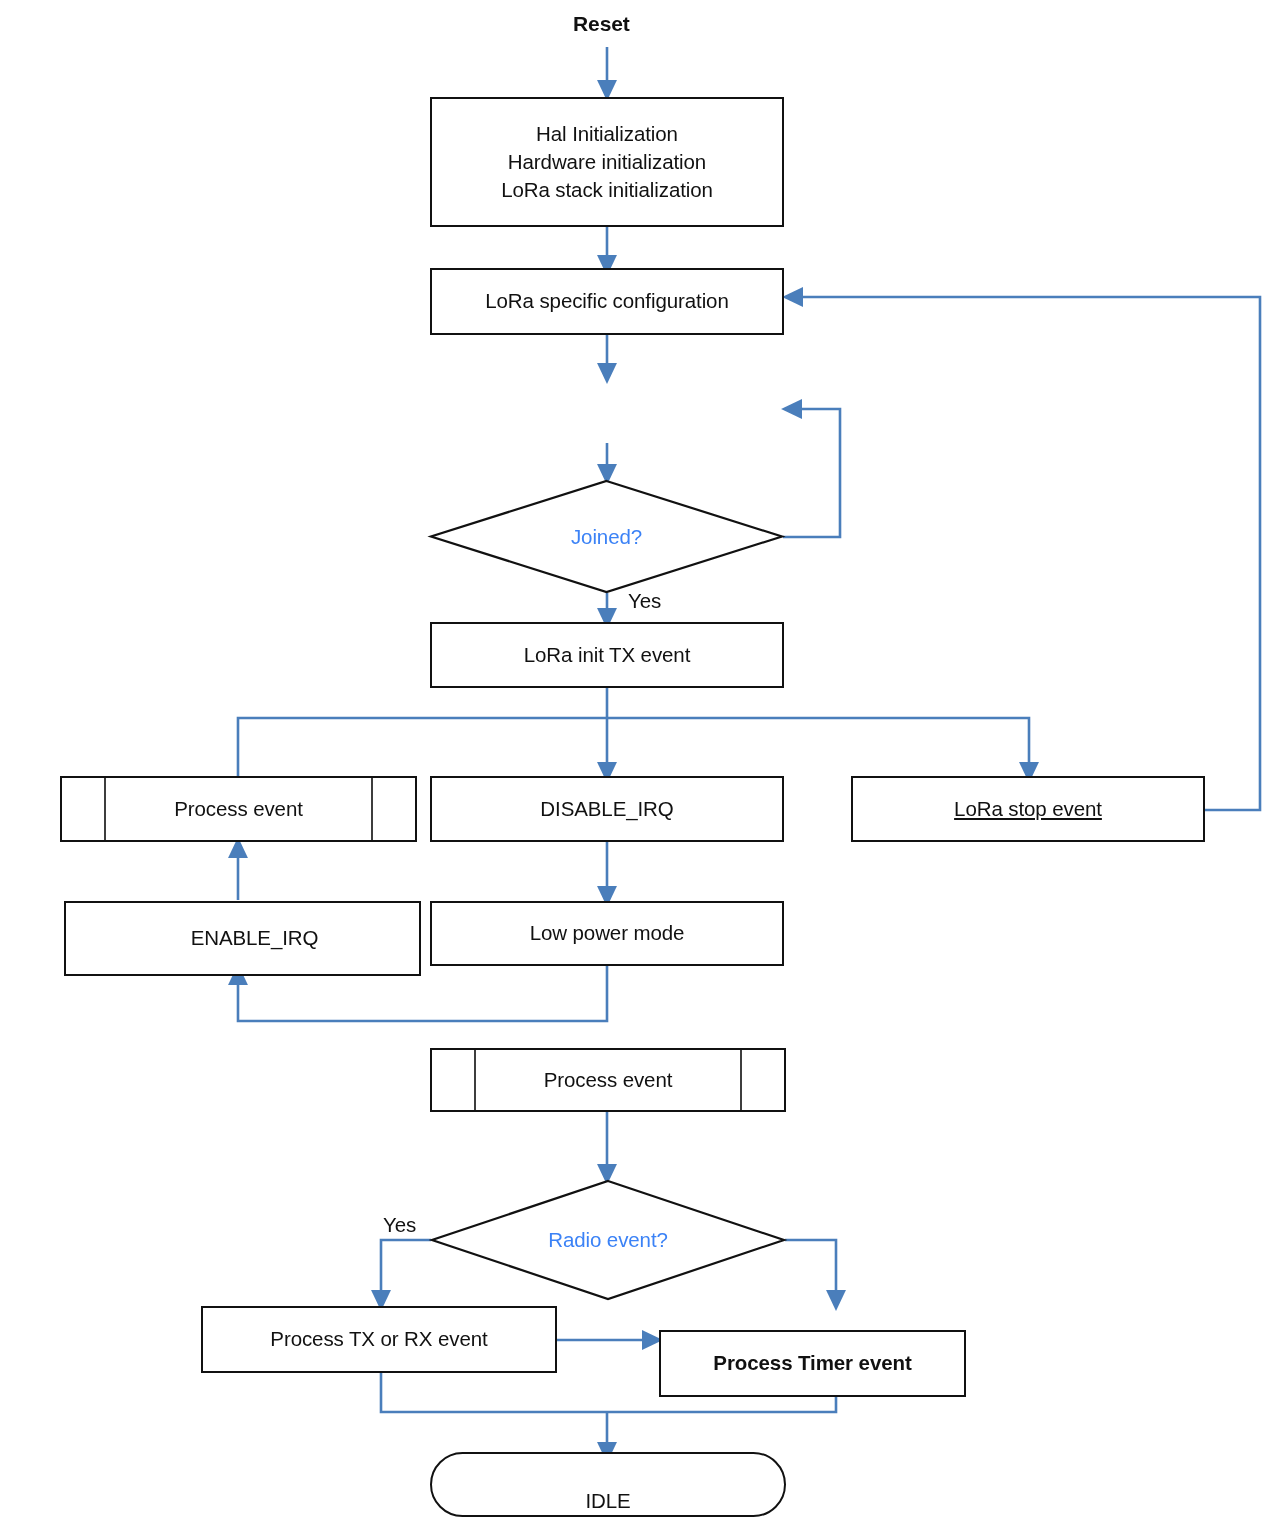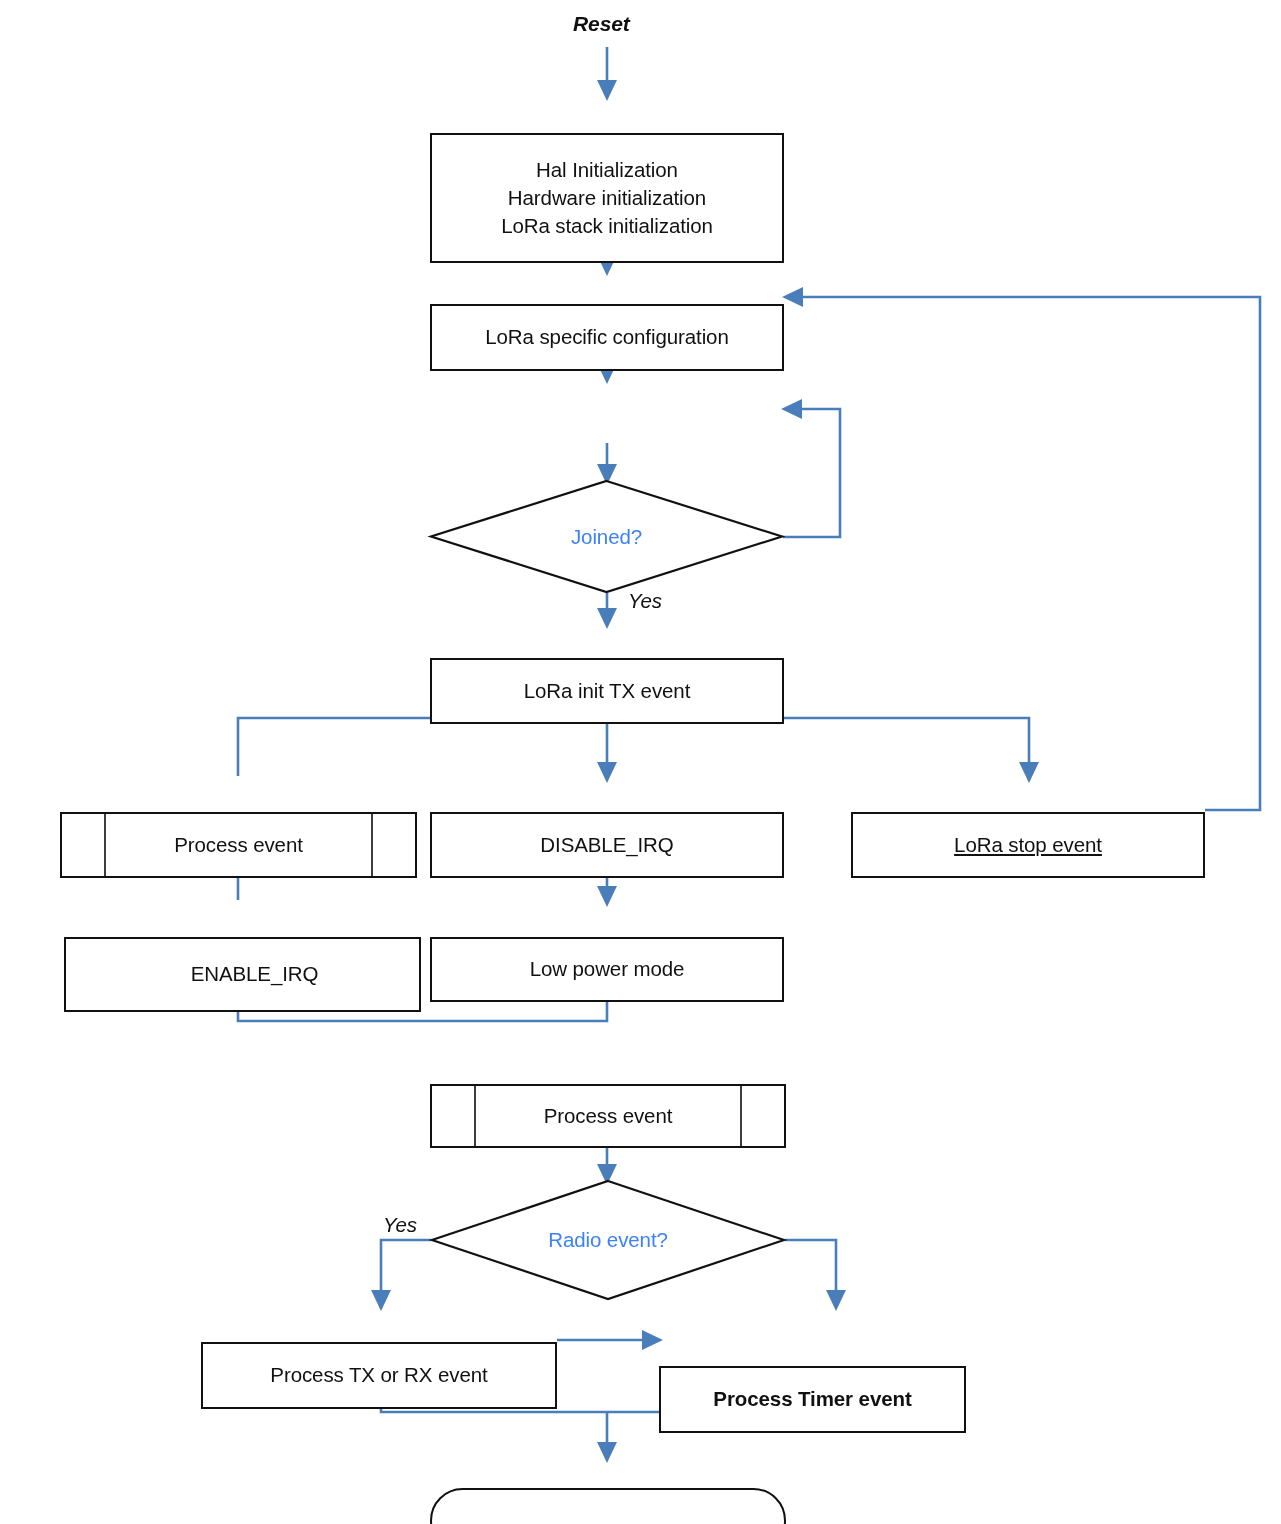--- a/index.html
+++ b/index.html
@@ -31,21 +31,20 @@
     box-sizing: border-box;
     display: flex;
     align-items: center;
     justify-content: center;
     text-align: center;
     color: #111111;
     font-size: 20.5px;
     line-height: 1.38;
     letter-spacing: -0.1px;
     z-index: 3;
-    margin-top: 36px;
   }
   .node.proc {
     background: #ffffff;
     border: 2.2px solid #111111;
   }
   .node.subproc {
     background: #ffffff;
     border: 2.2px solid #111111;
   }
   .node.subproc .bar {
@@ -90,21 +89,20 @@
     color: #3b82f6;
     letter-spacing: -0.1px;
   }
   .freetext {
     position: absolute;
     z-index: 4;
     color: #111111;
     font-size: 20.5px;
     letter-spacing: -0.1px;
     white-space: nowrap;
-    font-style: italic;
   }
   .freetext.bold {
     font-weight: bold;
     font-size: 21px;
   }
 </style>
 </head>
 <body>
 
 <div id="canvas">

